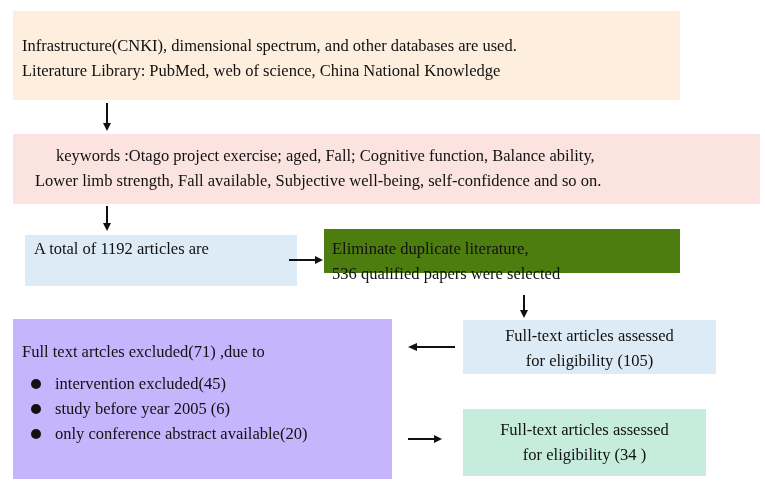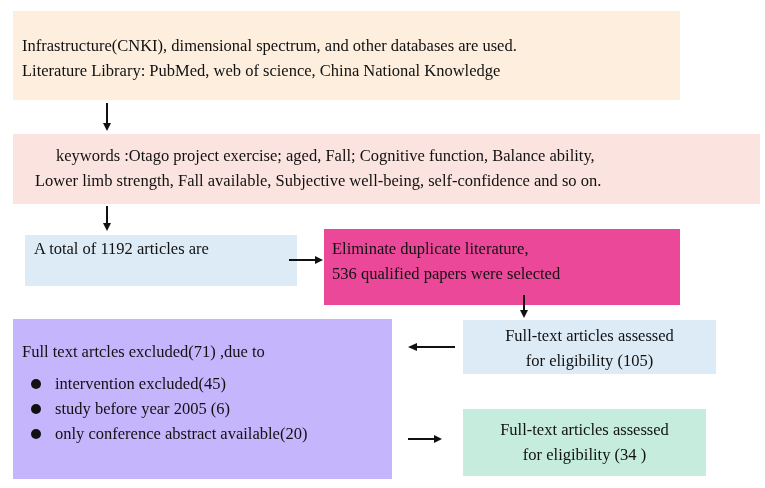--- a/index.html
+++ b/index.html
@@ -13,21 +13,21 @@
       box-sizing: border-box;
       font-size: 16.5px;
       line-height: 25px;
     }
     .box p { margin: 0; }
     #box-sources { left: 13px; top: 11px; width: 667px; height: 89px; background: #fdeede; padding: 22px 0 0 9px; }
     #box-keywords { left: 13px; top: 134px; width: 747px; height: 70px; background: #fbe3df; padding: 9px 0 0 22px; text-align: center; }
     #box-keywords p { text-align: left; }
     #box-keywords p.l1 { padding-left: 21px; }
     #box-total { left: 13px; top: 235px; width: 272px; height: 51px; background: #dcebf6; padding: 1px 0 0 9px; margin-left: 12px; }
-    #box-dedup { left: 324px; top: 229px; width: 356px; height: 76px; background: #ec4899; padding: 7px 0 0 8px; }
+    #box-dedup { left: 324px; top: 229px; width: 356px; height: 44px; background: #4d7c0f; padding: 7px 0 0 8px; }
     #box-assessed105 { left: 463px; top: 320px; width: 253px; height: 54px; background: #dcebf6; padding: 3px 0 0 0; text-align: center; }
     #box-excluded { left: 13px; top: 319px; width: 379px; height: 160px; background: #c4b5fd; padding: 20px 0 0 9px; }
     #box-final { left: 463px; top: 409px; width: 243px; height: 67px; background: #c5ecdc; padding: 8px 0 0 0; text-align: center; }
     .bullet-list { list-style: none; margin: 7px; padding: 0; }
     .bullet-list li { position: relative; padding-left: 26px; }
     .bullet-list li .dot {
       position: absolute; left: 2px; top: 8px; width: 10px; height: 10px;
       border-radius: 50%; background: #111111;
     }
     .arrow { position: absolute; }

